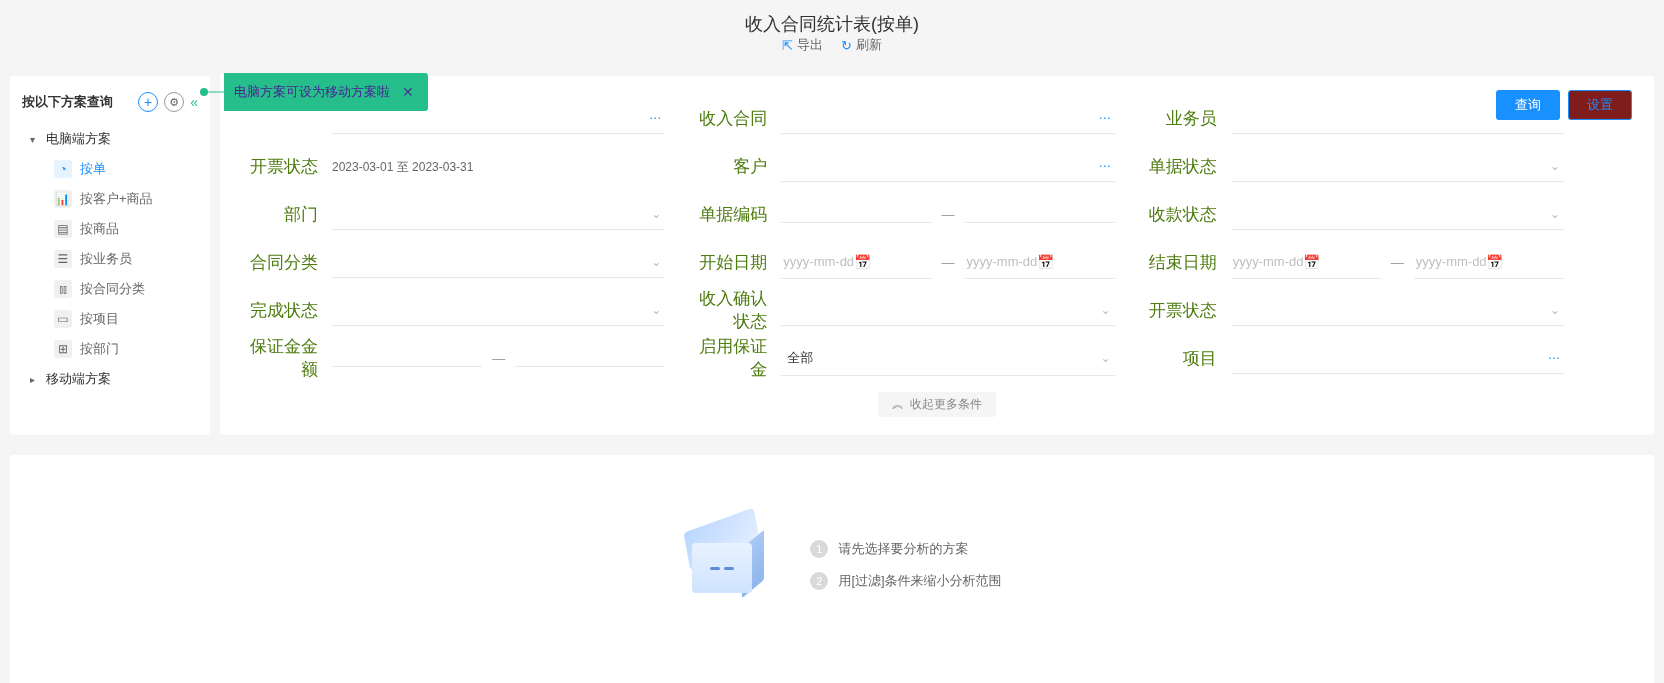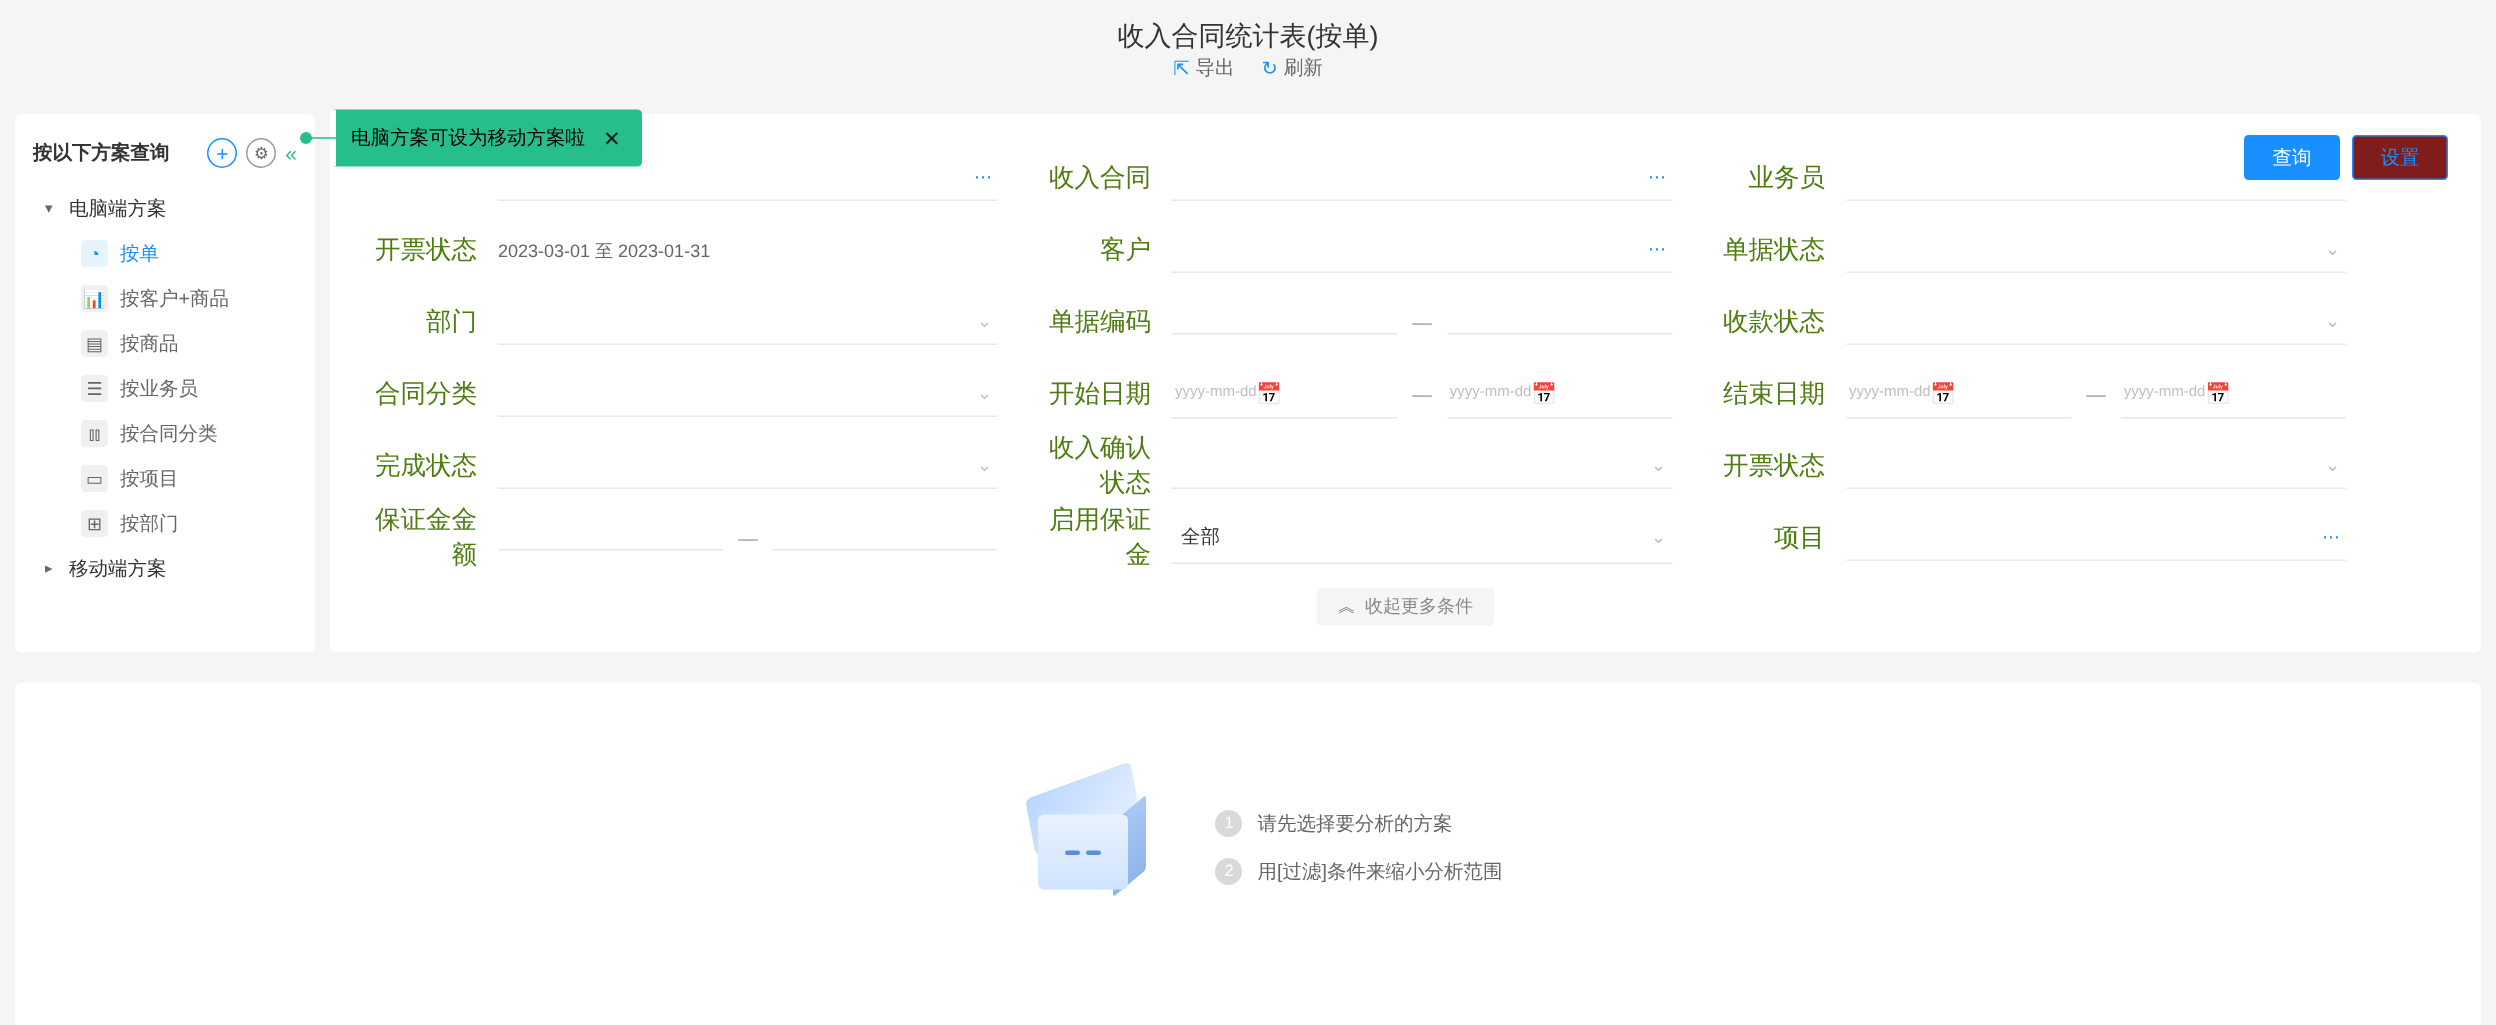--- a/index.html
+++ b/index.html
@@ -21,40 +21,40 @@
 .icon-collapse { color: #26bf8c; font-size: 14px; cursor: pointer; }
 .tree { padding: 6px 0; }
 .tree-group { padding: 6px 20px; display: flex; align-items: center; gap: 6px; cursor: pointer; }
 .tree-group .caret { font-size: 10px; color: #666; width: 10px; display: inline-block; }
 .tree-item { padding: 6px 20px 6px 44px; display: flex; align-items: center; gap: 8px; cursor: pointer; color: #666; }
 .tree-item.active { color: #1890ff; }
 .tree-icon { width: 18px; height: 18px; display: flex; align-items: center; justify-content: center; font-size: 12px; background: #f0f0f0; border-radius: 3px; flex-shrink: 0; }
 .tree-item.active .tree-icon { background: #e6f4ff; color: #1890ff; }
 
 .content { flex: 1; background: #fff; border-radius: 4px; padding: 18px 20px; position: relative; }
-.tooltip-banner { position: absolute; left: 214px; top: 56px; background: #26bf8c; color: #000000; padding: 10px 14px; border-radius: 3px; font-size: 13px; display: flex; align-items: center; gap: 12px; z-index: 5; border-left: 4px solid #fff; padding-left: 10px; }
+.tooltip-banner { position: absolute; left: 214px; top: 56px; background: #26bf8c; color: #4c1d95; padding: 10px 14px; border-radius: 3px; font-size: 13px; display: flex; align-items: center; gap: 12px; z-index: 5; border-left: 4px solid #fff; padding-left: 10px; }
 .tooltip-banner::before { content: ""; position: absolute; left: -16px; top: 50%; transform: translateY(-50%); width: 0; height: 0; }
 .tooltip-close { cursor: pointer; opacity: .85; font-size: 14px; }
 .tooltip-line { position: absolute; left: -18px; top: 50%; transform: translateY(-50%); width: 18px; height: 1px; background: #26bf8c; }
 .tooltip-dot { position: absolute; left: -24px; top: 50%; transform: translateY(-50%); width: 8px; height: 8px; background: #26bf8c; border-radius: 50%; }
 
 .filters { display: grid; grid-template-columns: repeat(3, 1fr); gap: 0 24px; }
 .filter-row { display: flex; align-items: center; min-height: 48px; }
 .filter-label { width: 92px; text-align: right; padding-right: 14px; color: #4d7c0f; font-size: 17px; flex-shrink: 0; }
 .filter-control { flex: 1; display: flex; align-items: center; border-bottom: 1px solid #e8e8e8; padding: 8px 6px; min-height: 32px; position: relative; }
 .filter-control .suffix { position: absolute; right: 4px; color: #bbb; cursor: pointer; font-size: 12px; }
 .filter-control .suffix.blue { color: #1890ff; }
 .date-tabs { display: flex; gap: 8px; align-items: center; flex-wrap: wrap; }
 .date-tab { font-size: 12px; color: #666; cursor: pointer; padding: 1px 5px; }
 .date-tab.active { background: #1890ff; color: #fff; border-radius: 2px; }
 .date-range { font-size: 12px; color: #666; width: 100%; margin-top: 2px; }
 .range-pair { display: flex; align-items: center; gap: 10px; flex: 1; }
 .range-box { flex: 1; border-bottom: 1px solid #e8e8e8; padding: 8px 2px; position: relative; display: flex; align-items: center; }
 .dash { color: #999; }
-.placeholder { color: #bfbfbf; font-size: 10px; }
+.placeholder { color: #bfbfbf; font-size: 13px; }
 .value-txt { color: #333; font-size: 13px; }
 
 .actions-col { position: absolute; right: 22px; top: 14px; display: flex; gap: 8px; }
 .btn { padding: 5px 18px; border-radius: 3px; font-size: 13px; cursor: pointer; text-align: center; border: 1px solid transparent; }
 .btn-primary { background: #1890ff; color: #fff; }
 .btn-outline { background: #7f1d1d; border: 1px solid #1890ff; color: #1890ff; }
 
 .collapse-bar { text-align: center; margin-top: 10px; }
 .collapse-btn { display: inline-flex; align-items: center; gap: 6px; background: #f5f5f5; padding: 4px 14px; border-radius: 3px; color: #888; font-size: 12px; cursor: pointer; }
 
@@ -169,21 +169,21 @@
       <div class="filter-row">
         <div class="filter-label">业务员</div>
         <div class="filter-control">
           <span class="suffix blue">⋯</span>
         </div>
       </div>
 
       <div class="filter-row">
         <div class="filter-label">开票状态</div>
         <div style="flex:1;">
-          <div class="date-range">2023-03-01 至 2023-01-31</div>
+          <div class="date-range">2023-03-01 至 2023-03-31</div>
         </div>
       </div>
       <div class="filter-row">
         <div class="filter-label">客户</div>
         <div class="filter-control">
           <span class="suffix blue">⋯</span>
         </div>
       </div>
       <div class="filter-row">
         <div class="filter-label">单据状态</div>

